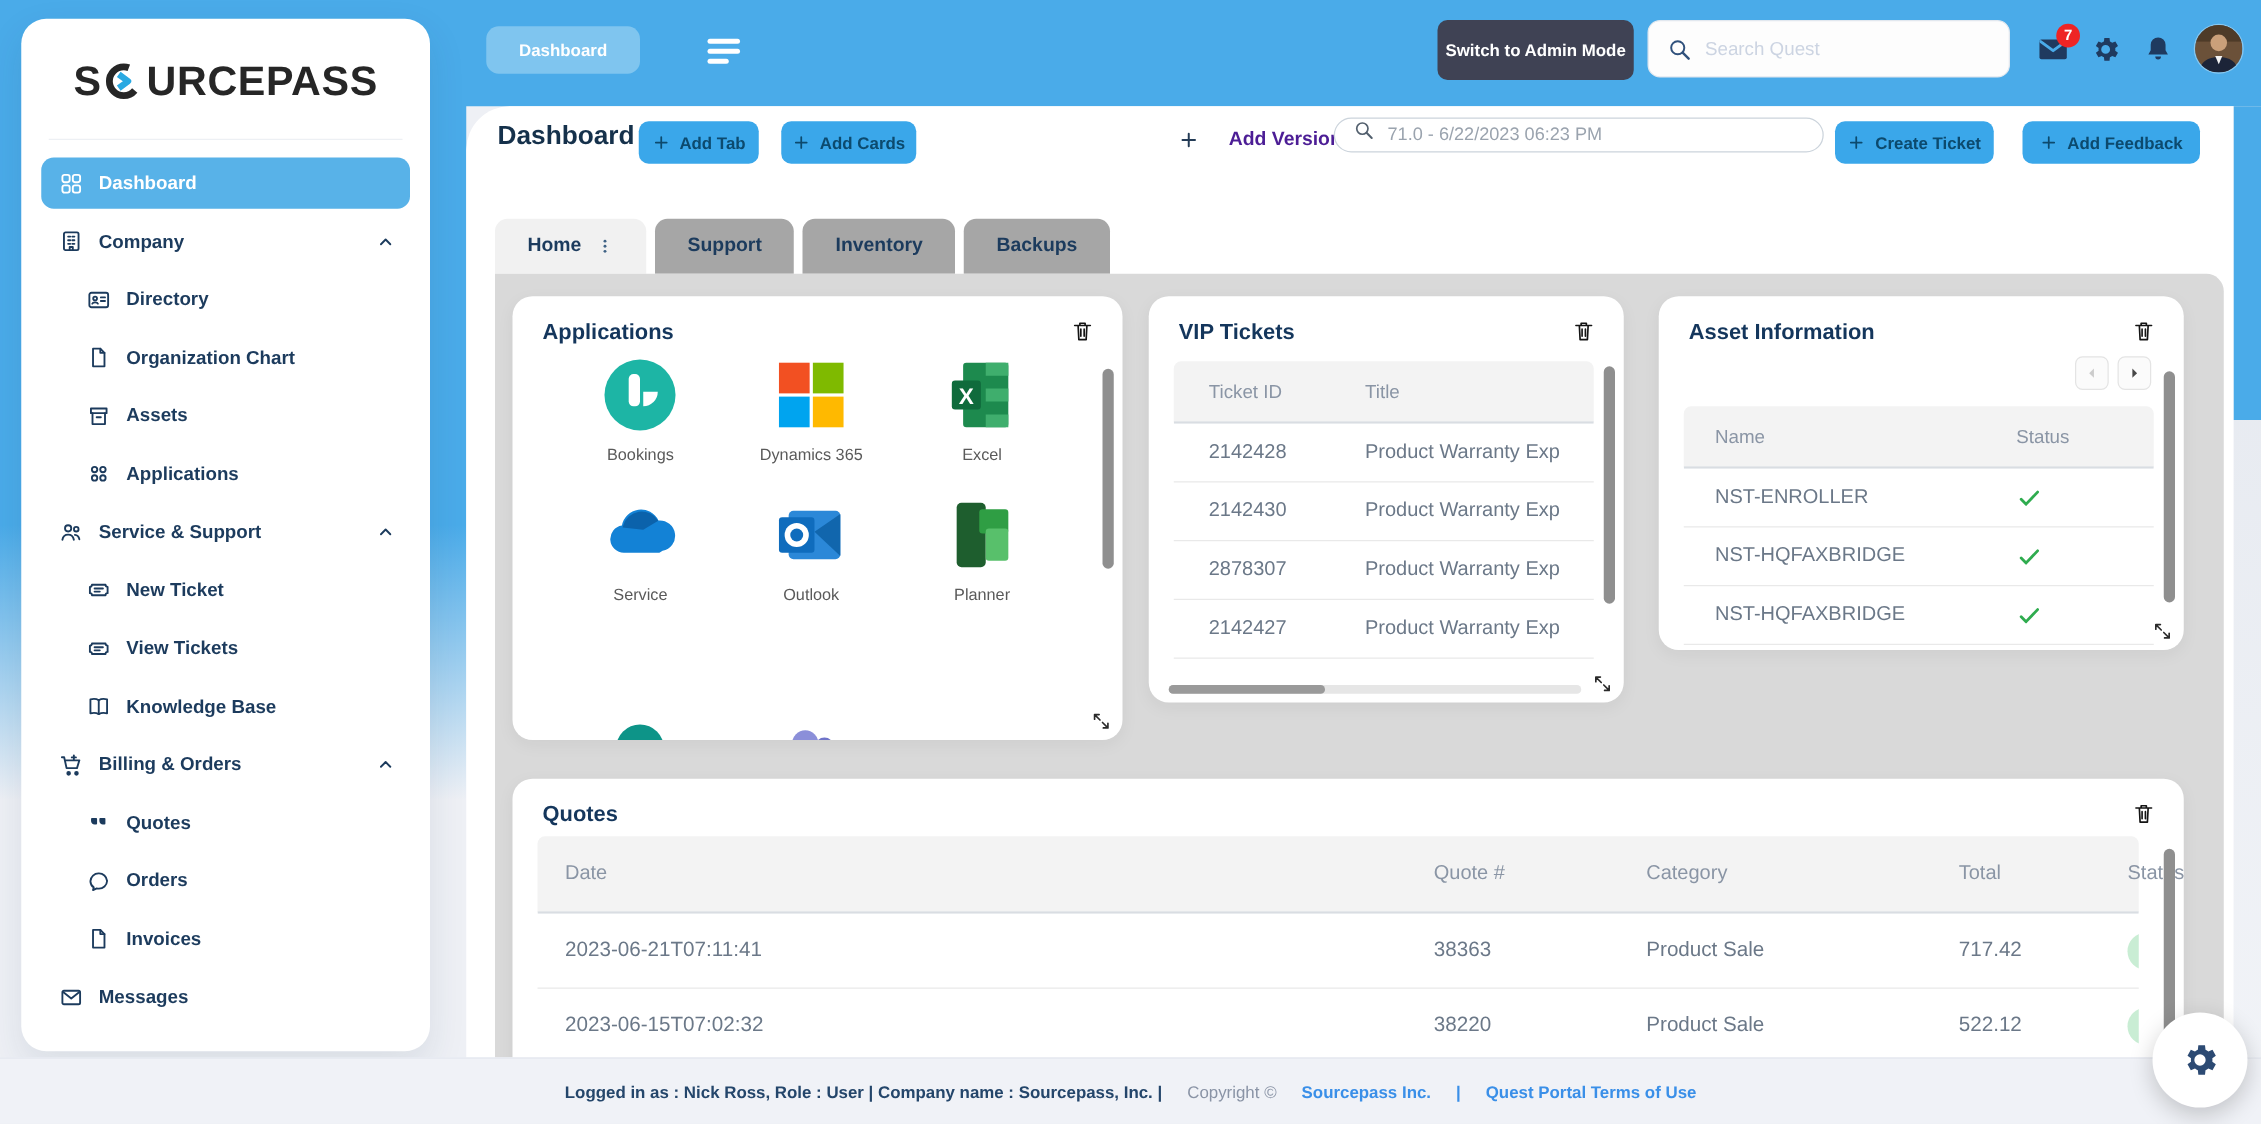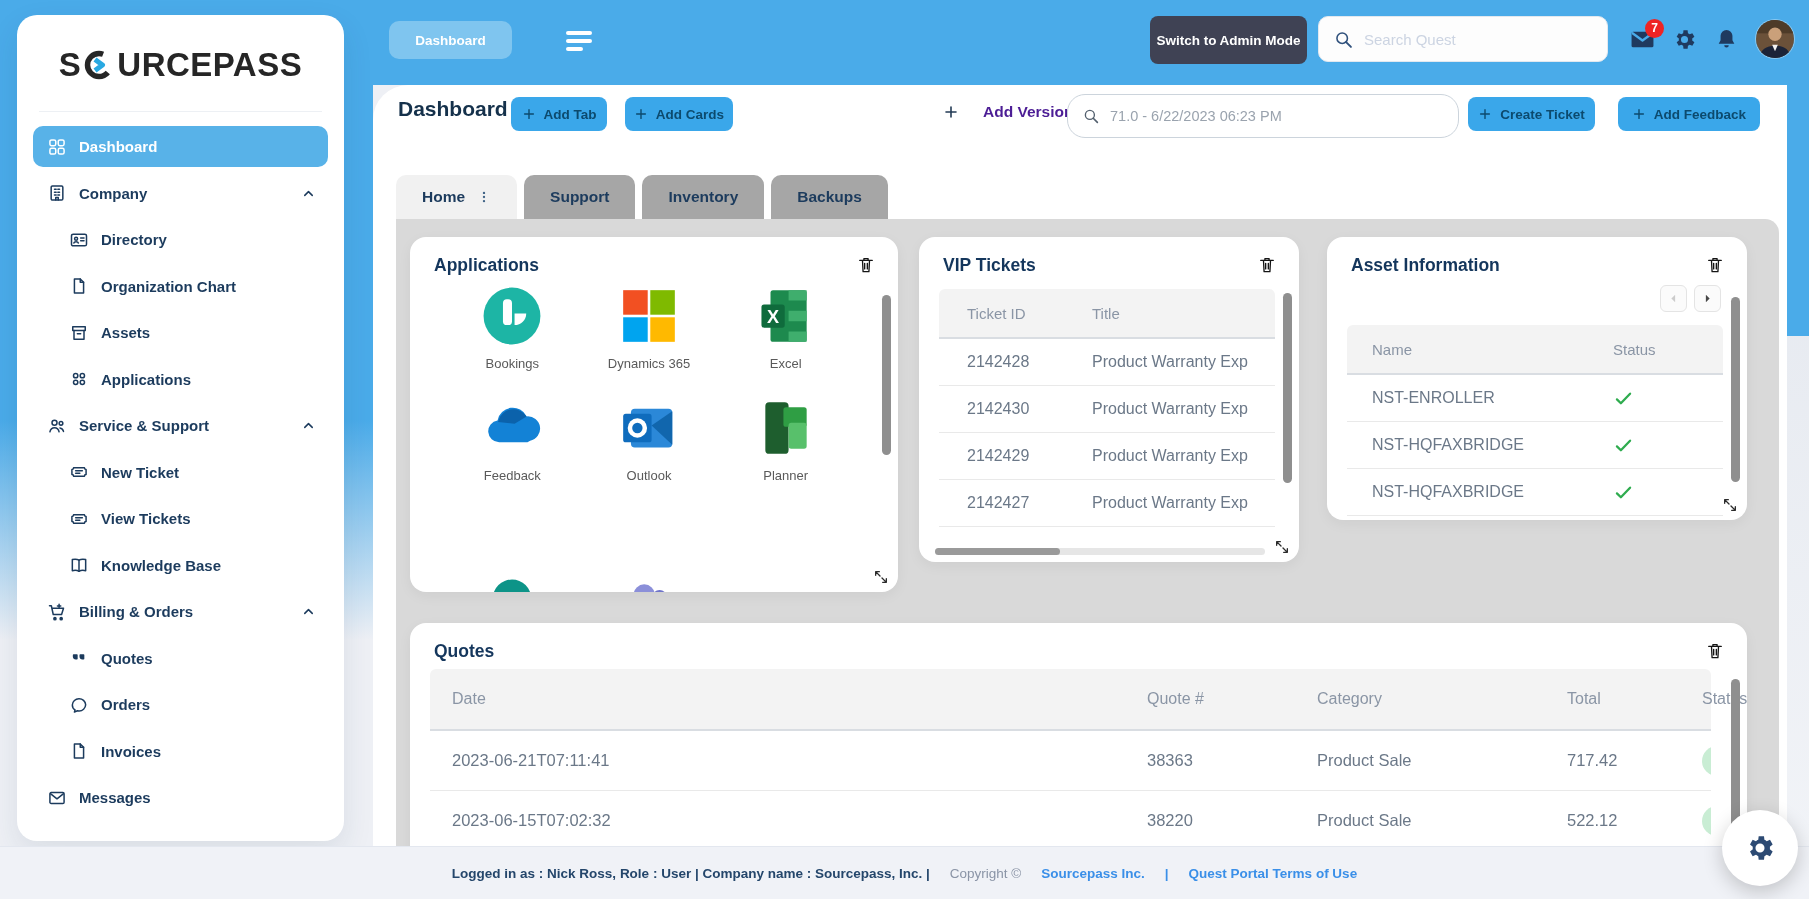--- a/index.html
+++ b/index.html
@@ -56,22 +56,22 @@
   .page-title { position:absolute; left:25px; top:12px; font-size:21px; font-weight:800; color:#15314b; }
   .blue-btn { position:absolute; height:34px; background:#3aa7ea; border-radius:8px; color:#0c4a6e;
     font-size:13.5px; font-weight:600; display:flex; align-items:center; justify-content:center; gap:8px;
     cursor:pointer; }
   .blue-btn .pic { width:14px; height:14px; }
   .btn-addtab { left:138px; top:12px; width:96px; }
   .btn-addcards { left:252px; top:12px; width:108px; }
   .add-version { position:absolute; left:570px; top:18px; display:flex; align-items:center; gap:24px;
     color:#4c1d95; font-size:15.5px; font-weight:600; cursor:pointer; }
   .add-version .pic { width:16px; height:16px; color:#233b55; }
-  .version-search { position:absolute; left:694px; top:9px; width:392px; height:44px; background:#fff;
-    border:1px solid #ccd4dc; border-radius:18px; display:flex; align-items:center; padding:0 14px; gap:10px; }
+  .version-search { position:absolute; left:694px; top:9px; width:392px; height:28px; background:#fff;
+    border:1px solid #ccd4dc; border-radius:18px; display:flex; padding:0 14px; gap:10px; }
   .version-search .sic { width:18px; height:18px; color:#53606e; }
   .version-search input { border:none; outline:none; flex:1; font-size:14.5px; color:#9aa3ae;
     background:transparent; font-family:"Liberation Sans",sans-serif; }
   .btn-create { left:1095px; top:12px; width:127px; }
   .btn-feedback { left:1245px; top:12px; width:142px; }
 
   
   .tabs { position:absolute; left:23px; top:90px; height:44px; display:flex; gap:7px; }
   .tab { height:44px; padding:0 26px; border-radius:10px 10px 0 0; background:#a6a6a6;
     display:flex; align-items:center; gap:12px; font-size:15.5px; font-weight:600; color:#1c3b5d; cursor:pointer; }
@@ -524,21 +524,21 @@
             <span class="alabel">Excel</span>
           </div>
 
           <div class="app-tile">
             <span class="aic icon">
               <svg viewBox="0 0 48 48">
                 <path d="M14 35a8.5 8.5 0 01-1.2-16.9A12 12 0 0135.4 15 9.5 9.5 0 0138 33.8L36 35z" fill="#1382d6"></path>
                 <path d="M13.5 18.5a12 12 0 0121.8-3.4l-9.3 5.7-12.8-1.5z" fill="#0b62ab"></path>
               </svg>
             </span>
-            <span class="alabel">Feedback</span>
+            <span class="alabel">Service</span>
           </div>
 
           <div class="app-tile">
             <span class="aic icon">
               <svg viewBox="0 0 48 48">
                 <rect x="10" y="9" width="32" height="30" rx="3" fill="#2b88d8"></rect>
                 <path d="M26 22l16-11v26z" fill="#1166ad"></path>
                 <rect x="4" y="13" width="22" height="22" rx="2" fill="#0f6cbd"></rect>
                 <circle cx="15" cy="24" r="7.5" fill="#fff"></circle>
                 <circle cx="15" cy="24" r="4" fill="#0f6cbd"></circle>
@@ -605,21 +605,21 @@
               <span>2142428</span>
               <span>Product Warranty Exp</span>
             </div>
 
             <div class="mt-row vip-cols">
               <span>2142430</span>
               <span>Product Warranty Exp</span>
             </div>
 
             <div class="mt-row vip-cols">
-              <span>2142429</span>
+              <span>2878307</span>
               <span>Product Warranty Exp</span>
             </div>
 
             <div class="mt-row vip-cols">
               <span>2142427</span>
               <span>Product Warranty Exp</span>
             </div>
           </div>
       </div>
       <div class="vscroll" style="top:56px; height:190px;"></div>

